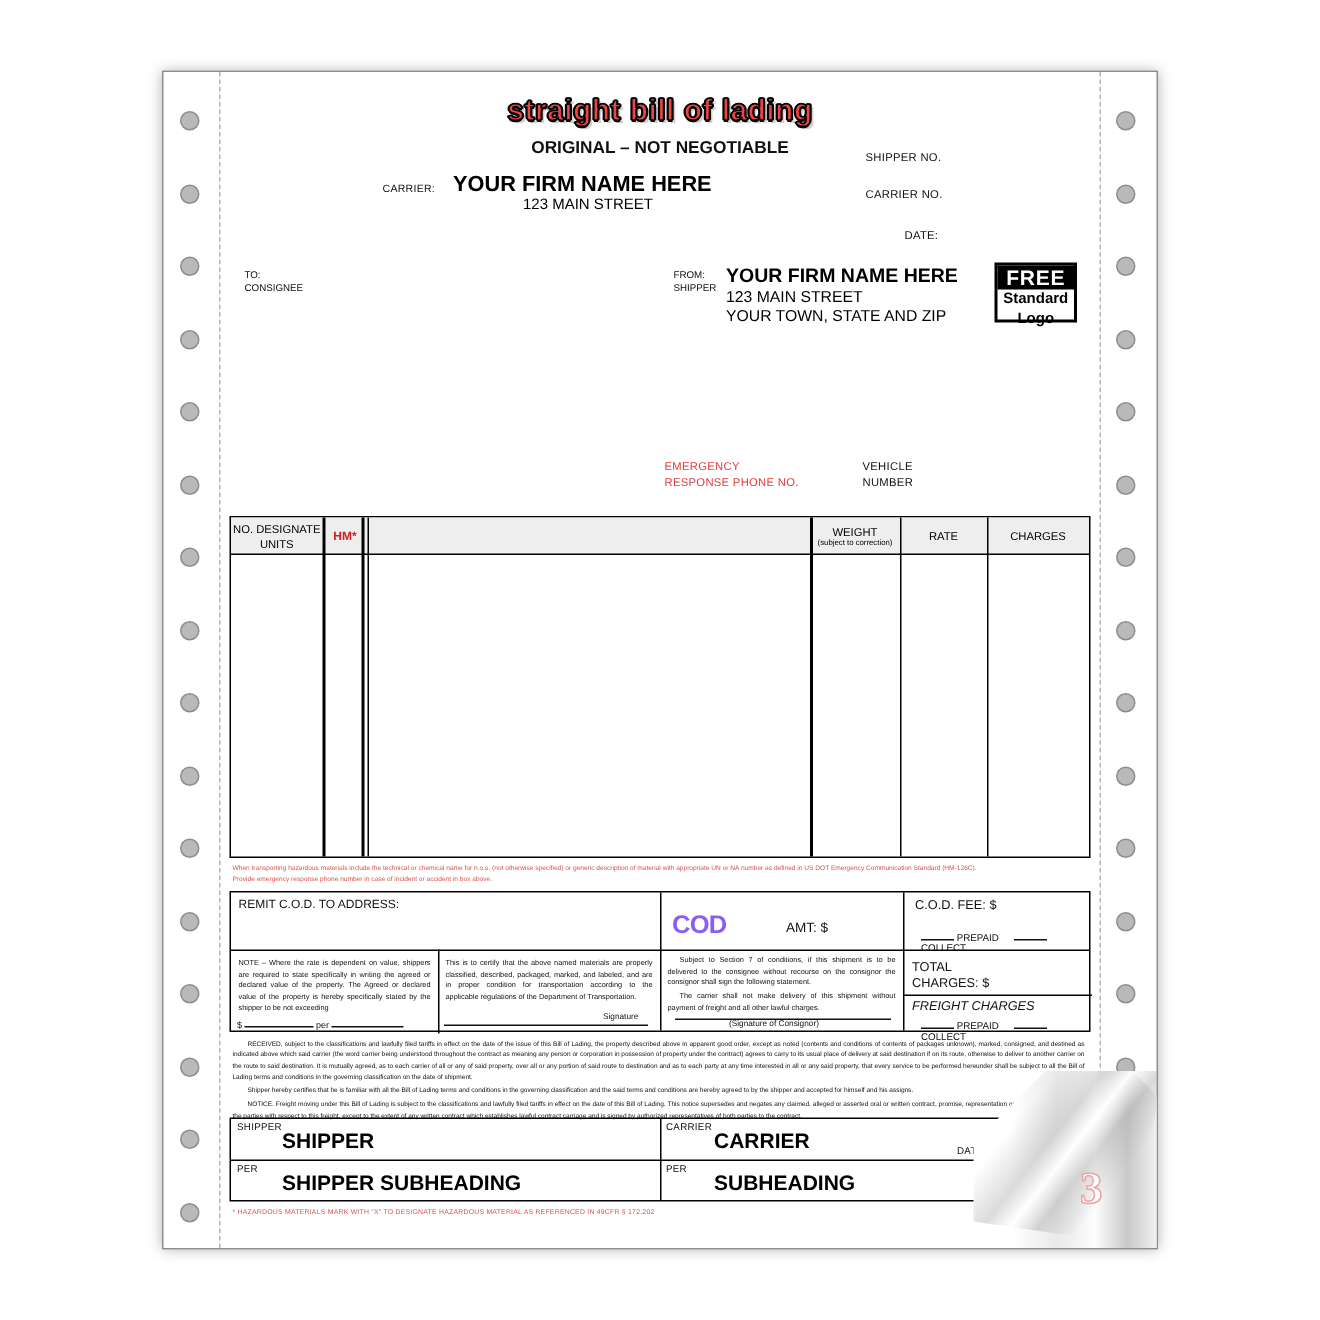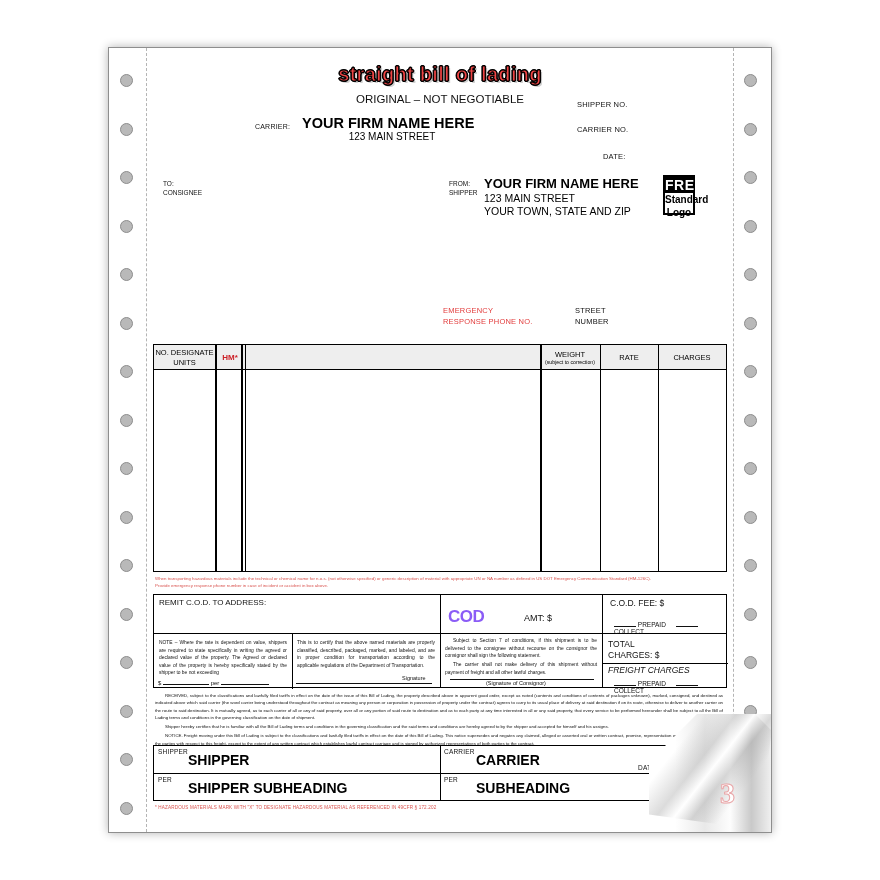--- a/index.html
+++ b/index.html
@@ -78,20 +78,21 @@
       1px 0 0 #000, -1px 0 0 #000, 0 1px 0 #000, 0 -1px 0 #000,
       2px 2px 0 #cfcfcf;
   }
   .subtitle {
     position: absolute;
     left: 0; top: 45px;
     width: 586px;
     text-align: center;
     font-size: 11.5px;
     color: #111;
+    font-weight: bold;
   }
 
   .carrier-label {
     position: absolute;
     left: 108px; top: 75px;
     font-size: 7px;
     color: #111;
     letter-spacing: .2px;
   }
   .firm-name {
@@ -121,21 +122,21 @@
   .to-label   { position:absolute; left:16px;  top:131px; font-size:6.5px; color:#111; line-height:1.45; }
   .from-label { position:absolute; left:302px; top:131px; font-size:6.5px; color:#111; line-height:1.45; }
 
   .from-firm   { position:absolute; left:337px; top:128px; font-size:13px; font-weight:bold; color:#000; }
   .from-street { position:absolute; left:337px; top:144px; font-size:10.5px; color:#000; }
   .from-city   { position:absolute; left:337px; top:157px; font-size:10.5px; color:#000; }
 
   .logo-box {
     position: absolute;
     left: 516px; top: 127px;
-    width: 32px; height: 40px;
+    width: 55px; height: 40px;
     border: 2px solid #000;
     background: #fff;
     box-sizing: border-box;
     text-align: center;
   }
   .logo-free {
     background: #000;
     color: #fff;
     font-size: 14px;
     font-weight: bold;
@@ -439,21 +440,21 @@
       <div class="logo-free">FREE</div>
       <div class="logo-std">Standard</div>
       <div class="logo-std">Logo</div>
     </div>
 
     <div class="emerg">
       <div>EMERGENCY</div>
       <div>RESPONSE PHONE NO.</div>
     </div>
     <div class="vehicle">
-      <div>STREET</div>
+      <div>VEHICLE</div>
       <div>NUMBER</div>
     </div>
 
     <div id="table">
       <div class="thead"></div>
 
       <div class="vline dbl" style="left:61px;"></div>
       <div class="vline dbl" style="left:87px;"></div>
       <div class="vline" style="left:91px;"></div>
       <div class="vline dbl" style="left:386px;"></div>

